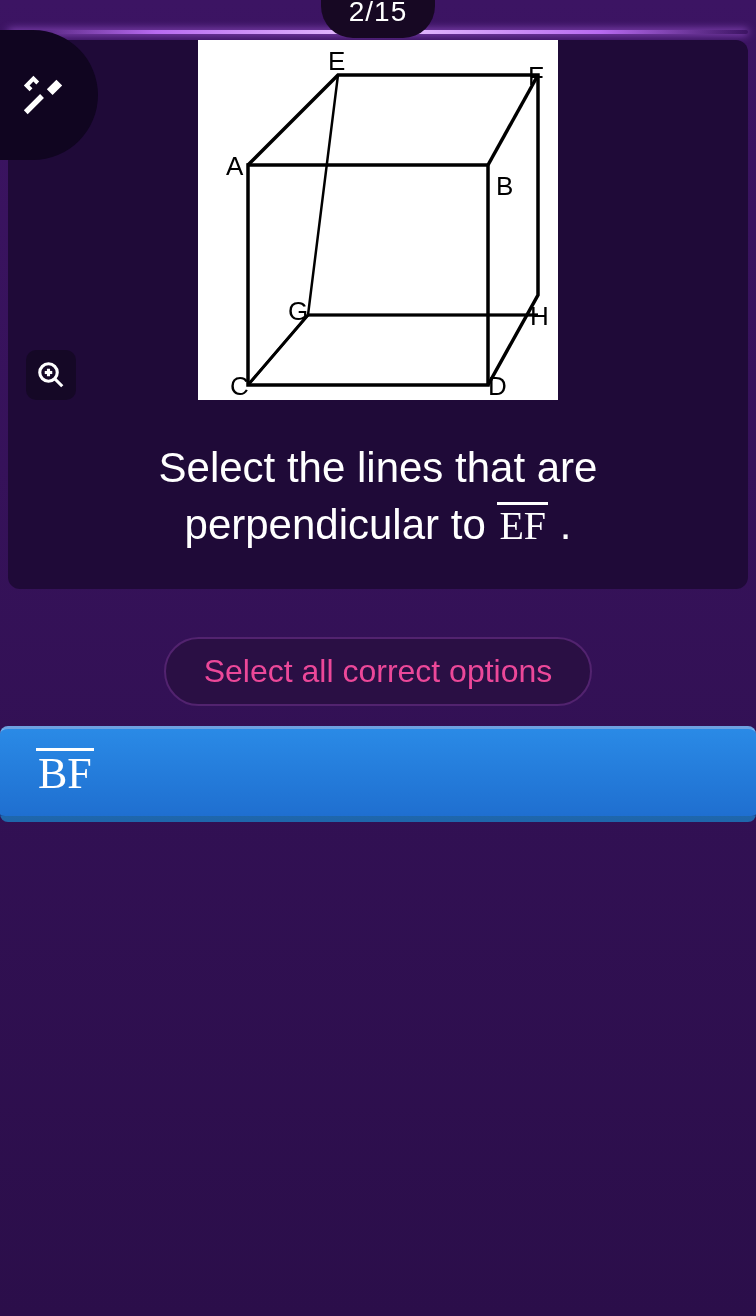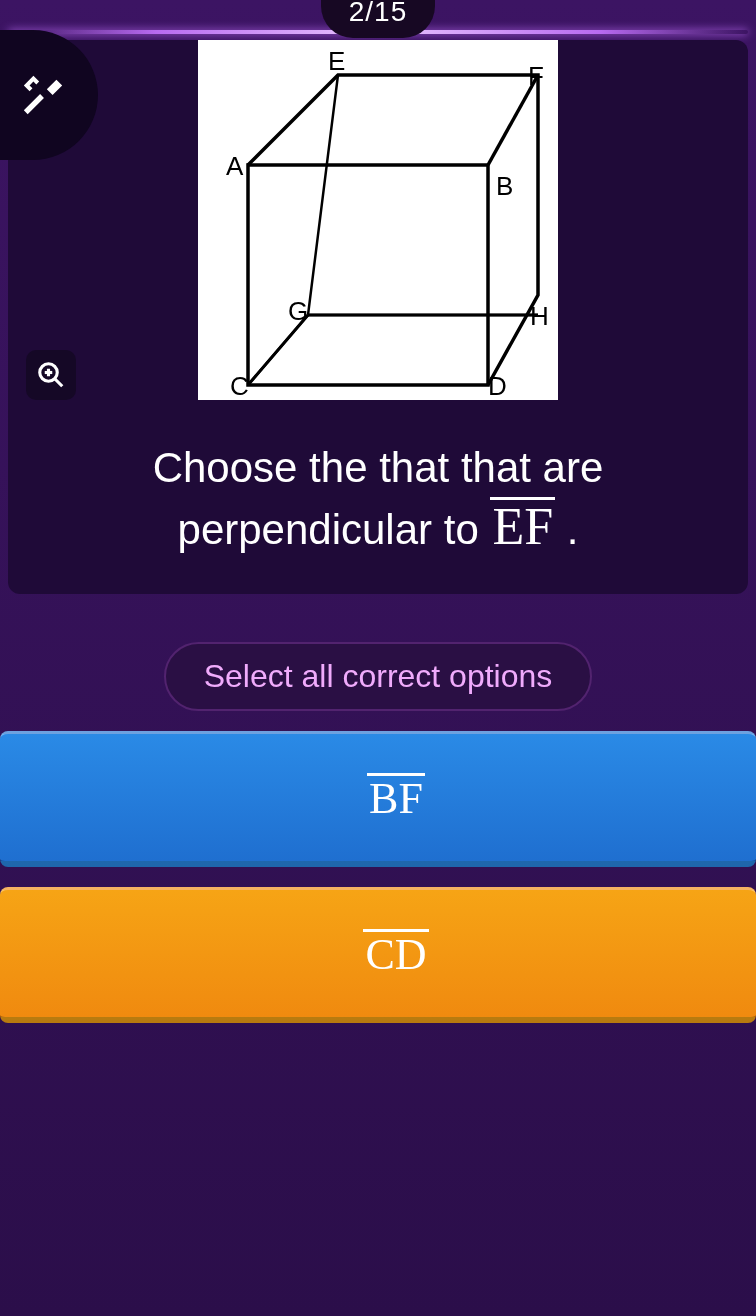--- a/index.html
+++ b/index.html
@@ -65,44 +65,44 @@
   }
   .question-text {
     text-align: center;
     font-size: 42px;
     line-height: 1.35;
     margin-top: 40px;
     font-weight: 400;
     padding: 0 8px;
   }
   .seg { border-top: 3px solid #fff; display: inline-block; line-height: 1.05; font-family: Georgia, 'Times New Roman', serif; padding: 0 2px;}
-  .seg-lg { font-size: 52px; }
+  .seg-lg { font-size: 40px; }
   .hint-row {
     display: flex; justify-content: center;
     margin-top: 48px;
   }
   .hint-pill {
     background: #2a0f44;
     border: 2px solid #52236f;
-    color: #f0abfc;
+    color: #ec4899;
     font-size: 32px;
     padding: 14px 38px;
     border-radius: 40px;
     font-family: inherit;
   }
   .options {
     margin-top: 20px;
     display: flex; flex-direction: column;
     gap: 20px;
     padding: 0 0 6px;
   }
   .opt {
-    height: 136px;
+    height: 96px;
     border-radius: 8px;
-    display: flex; align-items: center; justify-content: center;
+    display: flex; align-items: center; 
     font-size: 44px;
     font-family: Georgia, 'Times New Roman', serif;
     color: #fff;
     position: relative;
     border-top: 3px solid rgba(255,255,255,0.35);
     border-bottom: 6px solid rgba(0,0,0,0.25);
     padding-left: 36px;
   }
   .opt .seg { border-top-width: 3px; }
   .opt-blue   { background: linear-gradient(#2a8ae6,#1f6fd0); }
@@ -160,32 +160,29 @@
             <text x="80" y="275">G</text>
             <text x="322" y="280">H</text>
             <text x="22" y="350">C</text>
             <text x="280" y="350">D</text>
           </g>
         </svg>
       </div>
     </div>
 
     <div class="question-text">
-      <span>Choose the that that are perpendicular to </span>
+      <span>Select the lines that are perpendicular to </span>
       <span class="seg seg-lg">EF</span>
       <span> .</span>
     </div>
   </div>
 
   <div class="hint-row">
     <div class="hint-pill">Select all correct options</div>
   </div>
 
   <div class="options">
     <div class="opt opt-blue">
       <span class="seg">BF</span>
     </div>
-    <div class="opt opt-orange">
-      <span class="seg">CD</span>
-    </div>
   </div>
 
 </div>
 
 </body></html>

